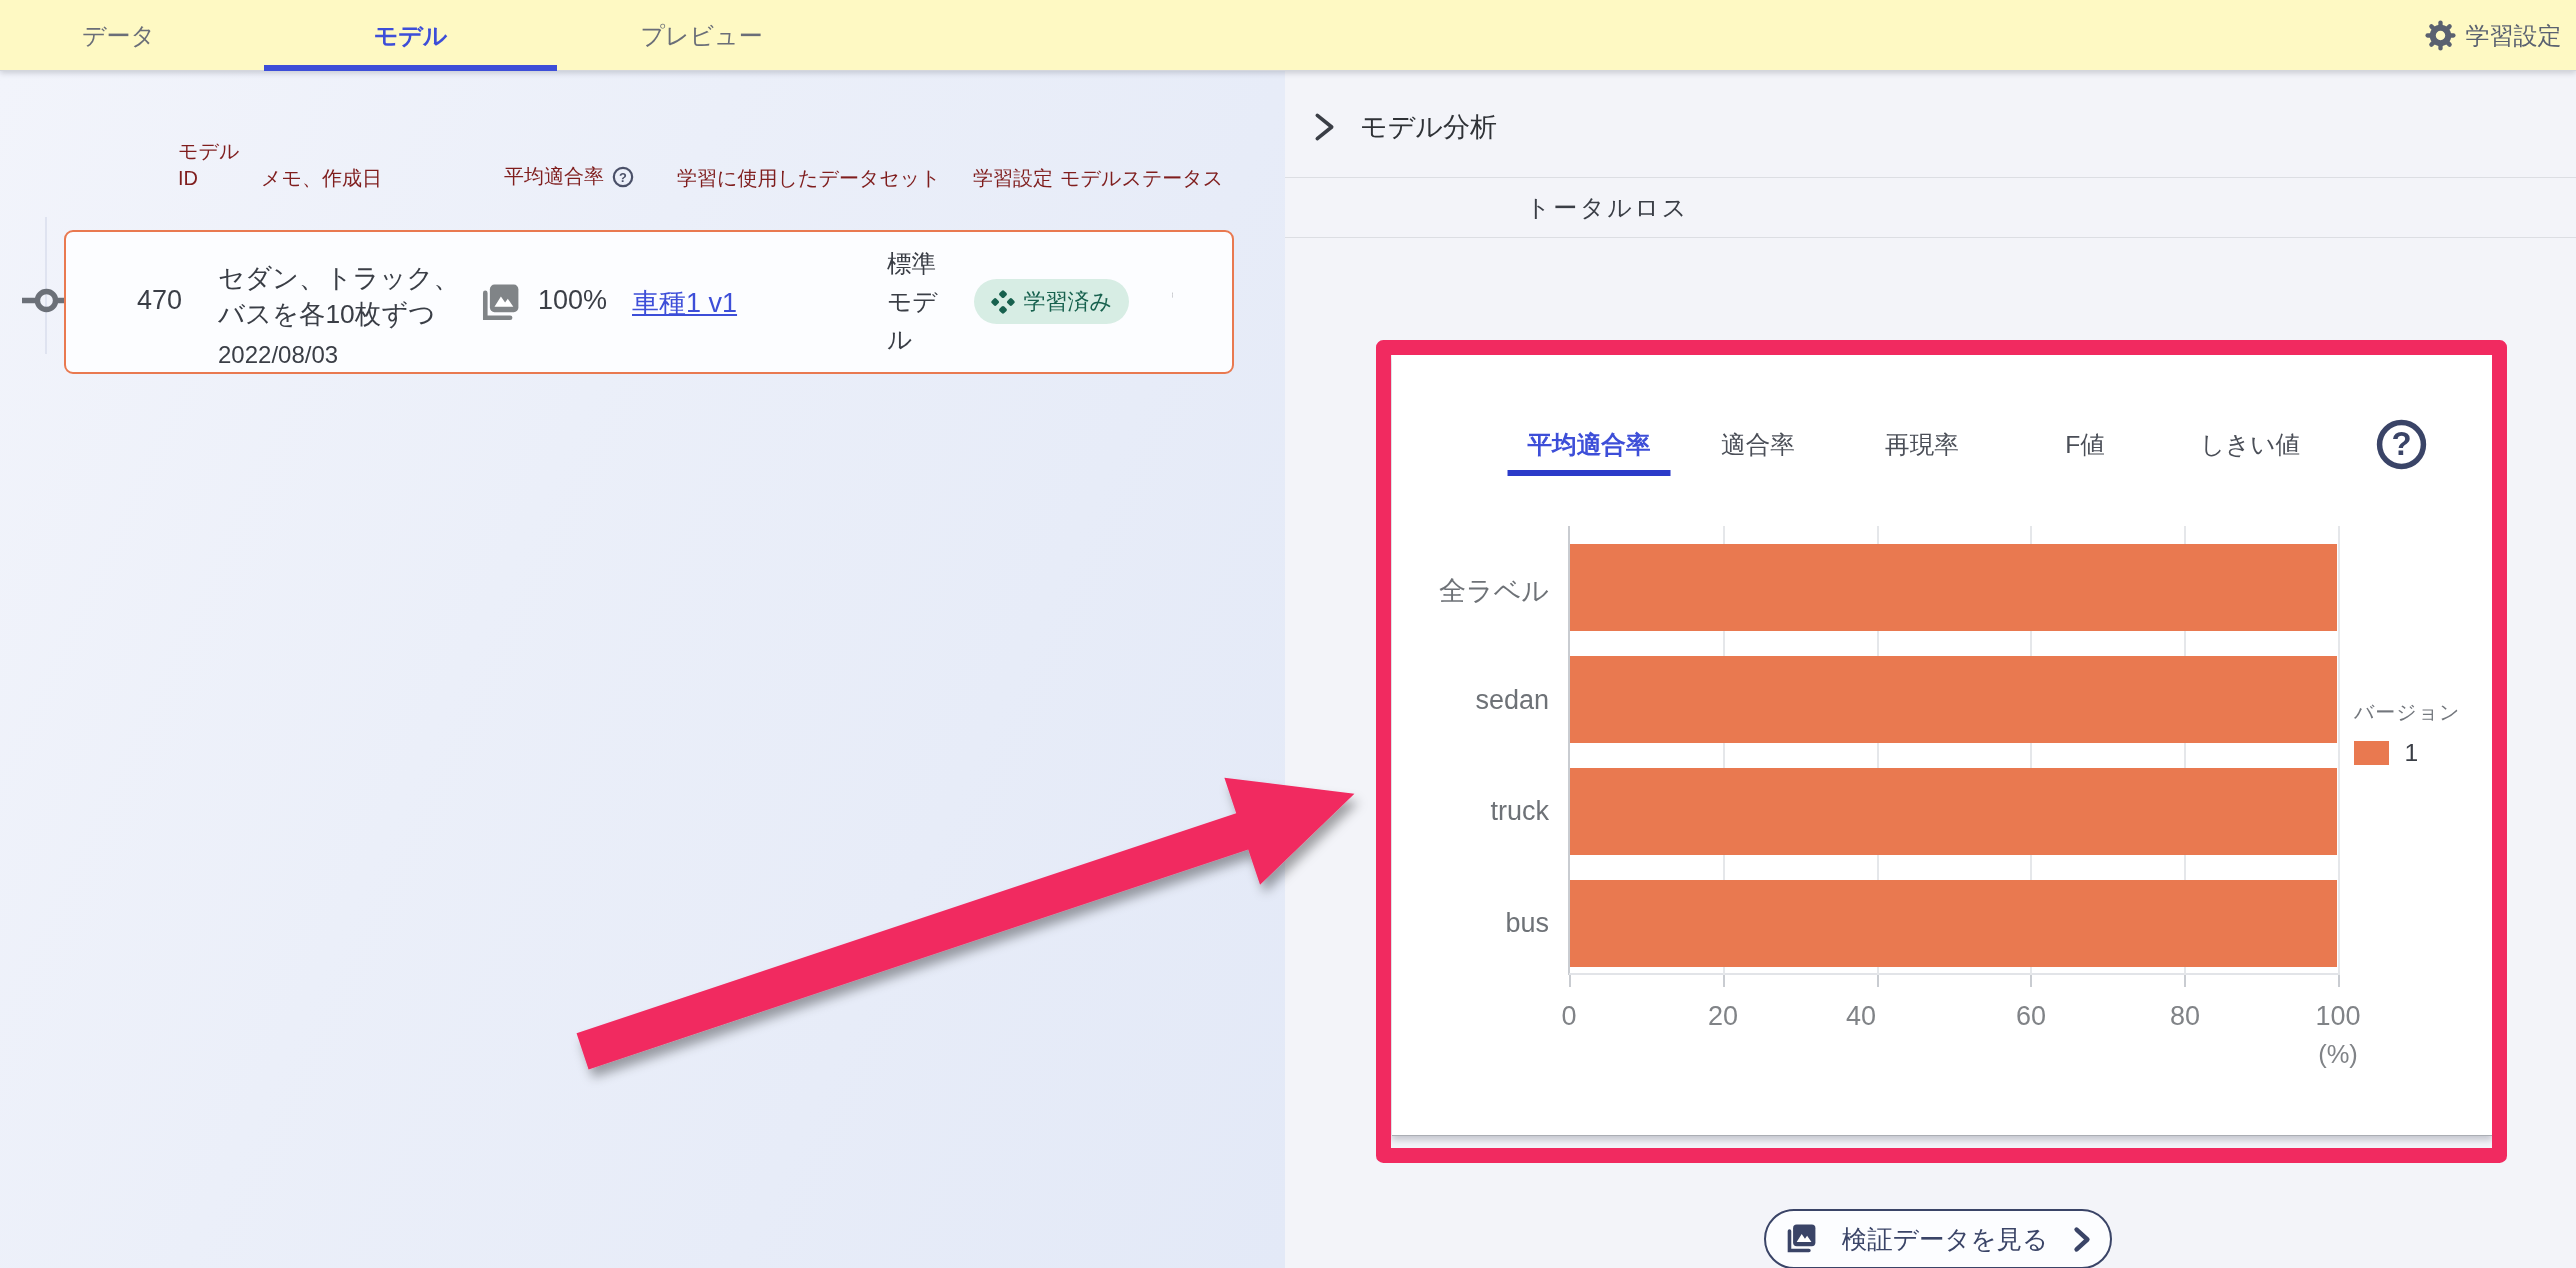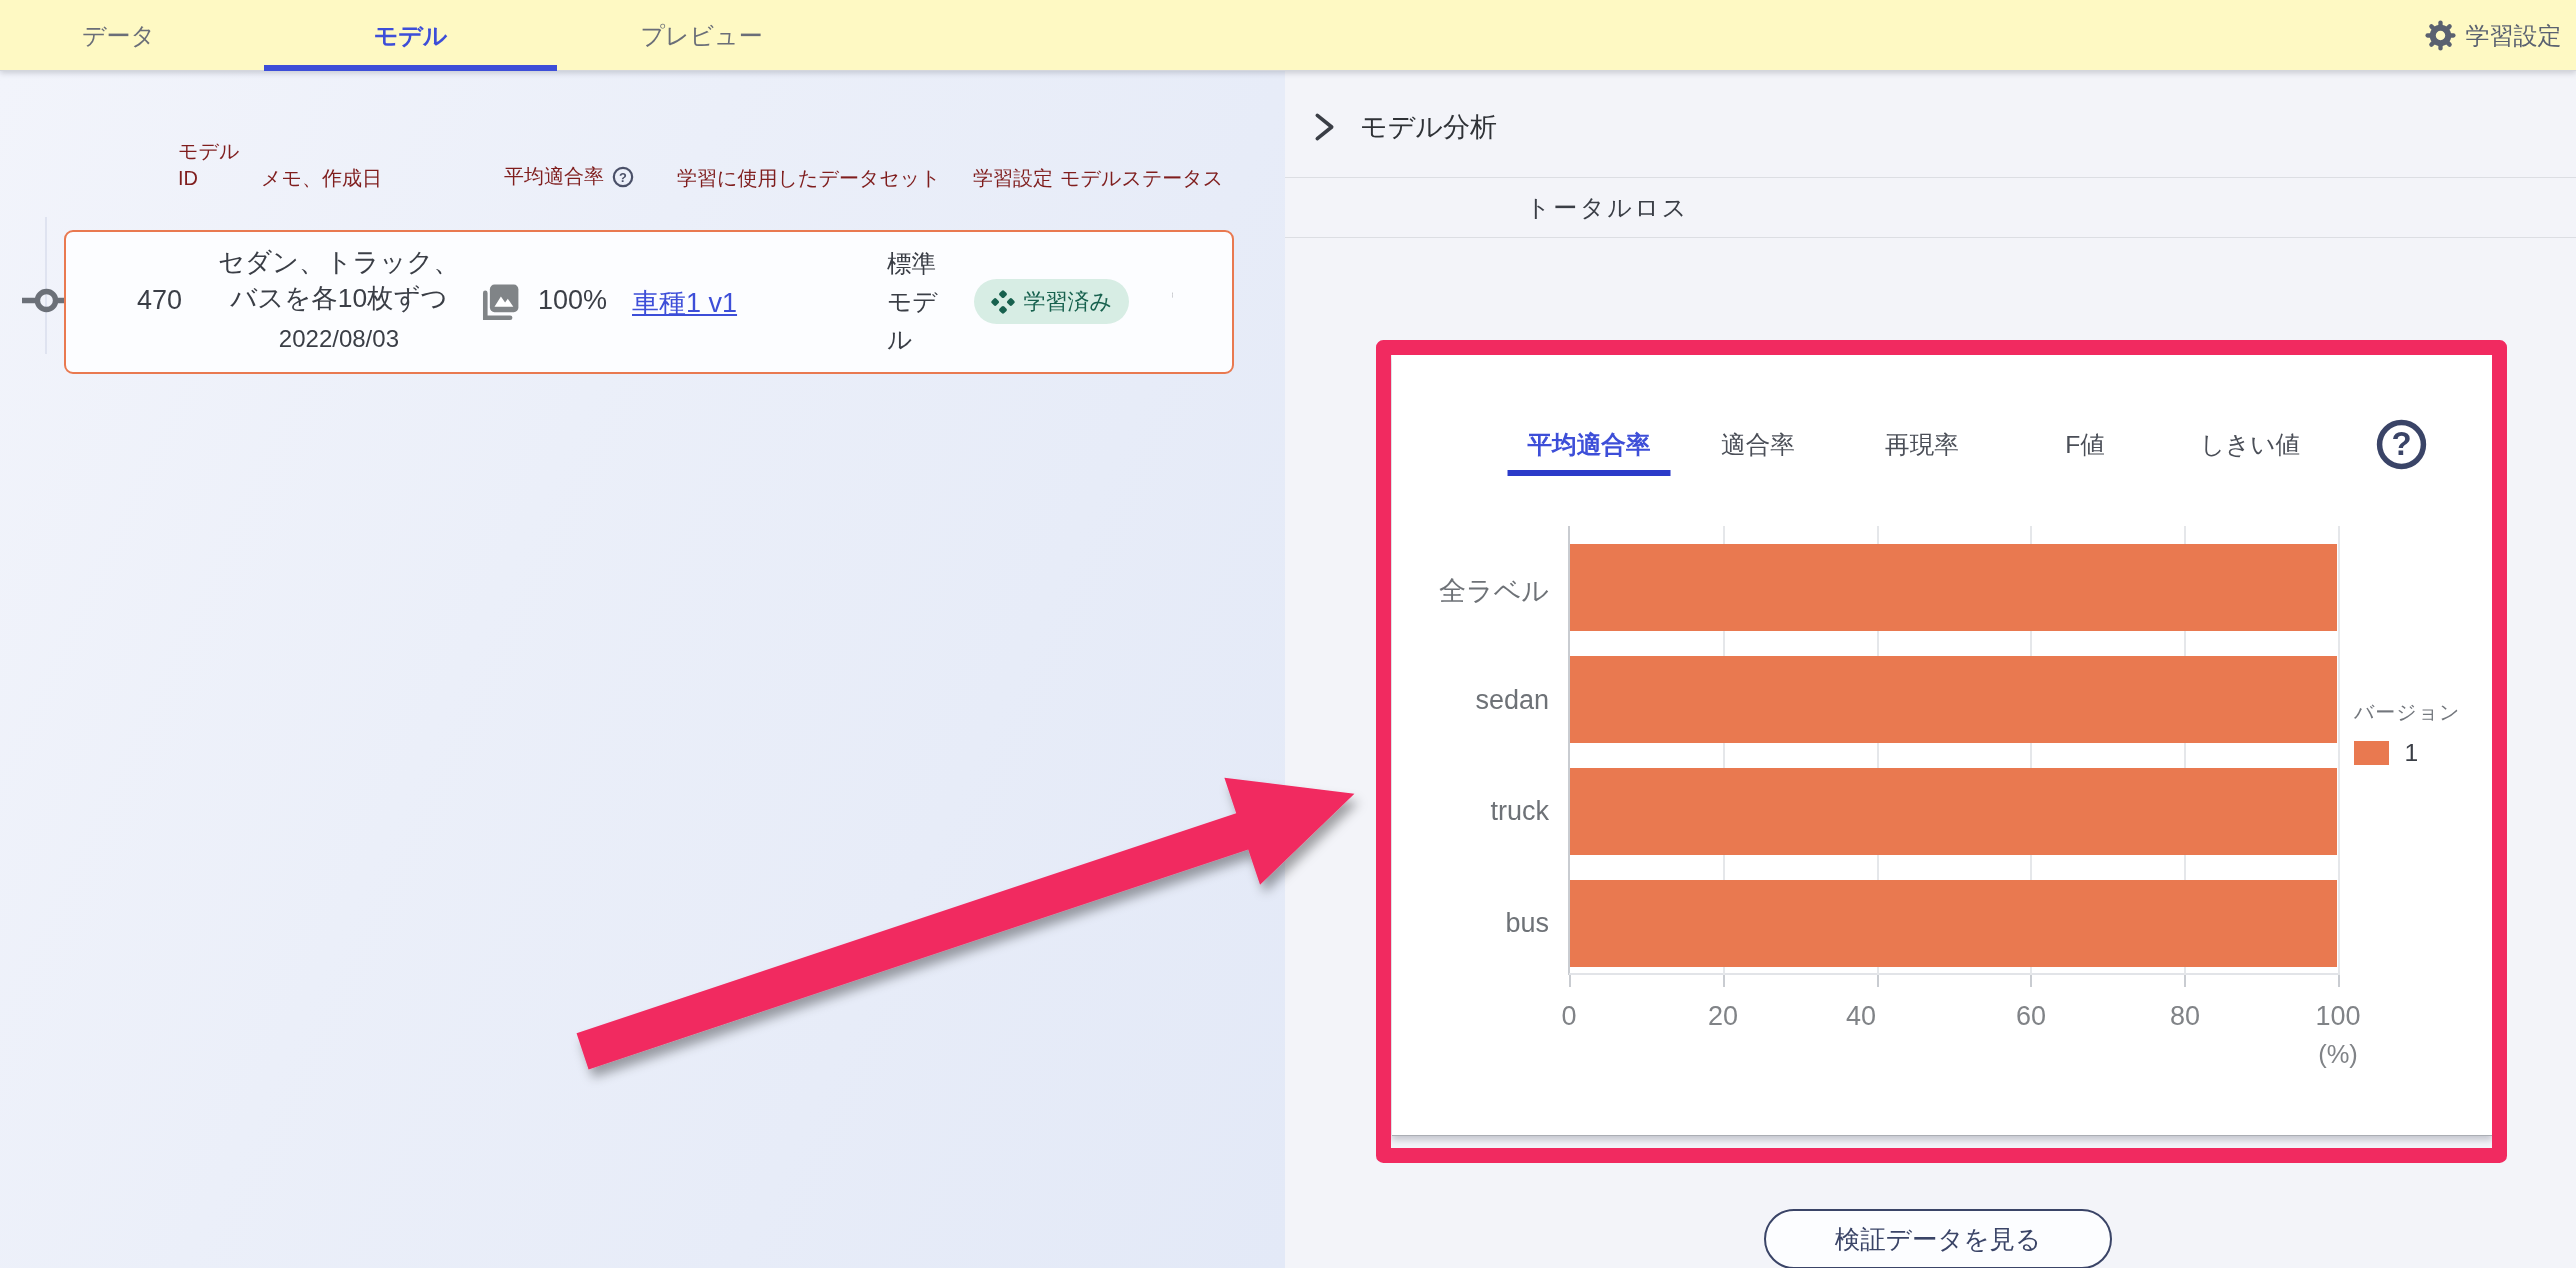--- a/index.html
+++ b/index.html
@@ -30,21 +30,21 @@
   .th-memo    { left:218px; top:165px; }
   .th-prec    { left:461px; top:163px; display:flex; align-items:center; gap:8.2px; }
   .th-dataset { left:634px; top:165px; }
   .th-train   { left:930px; top:165px; }
   .th-status  { left:1017px; top:165px; }
 
   #row-card { position:absolute; left:64px; top:230px; width:1170px; height:144px; background:#FCFDFF;
               border:2.7px solid #E97950; border-radius:9px; cursor:pointer; }
   .cell { position:absolute; font-size:27px; color:#3A3E46; }
   .c-id    { left:71px;  top:53px; }
-  .c-memo  { left:152px; top:12px; line-height:36px; font-size:26.4px;text-align:center; }
+  .c-memo  { left:152px; top:28px; line-height:36px; font-size:26.4px; }
   .c-date  { font-size:24px; margin-top:4.6px; }
   .c-img   { left:411px; top:48px; }
   .c-prec  { left:472px; top:53px; }
   .c-link  { left:566px; top:53px; color:#3D4ED8; text-decoration:underline; cursor:pointer; }
   .c-train { left:821px; top:12.7px; width:64px; font-size:24.6px; line-height:38px; }
   .c-badge { left:908px; top:47px; height:45px; display:inline-flex; align-items:center; gap:8.2px;
              background:#D7EDE4; border-radius:23px; padding:0 17.3px; font-size:22px; color:#17614E; }
   .c-kebab { left:1100px; top:42px; cursor:pointer; padding:5.5px; }
 
   
@@ -87,21 +87,21 @@
   #x-unit { position:absolute; left:2338px; top:1040px; transform:translateX(-50%); font-size:25.5px; color:#808387; z-index:3; }
 
   #legend { position:absolute; left:2354px; top:699px; z-index:3; }
   #legend-title { font-size:20px; color:#73777D; letter-spacing:0.9px; }
   #legend-item { margin-top:12.7px; display:flex; align-items:center; gap:15.5px; }
   #legend-swatch { width:35px; height:24px; background:#E97950; }
   #legend-value { font-size:24.6px; color:#3A3E46; }
 
   #verify-button { position:absolute; left:1764px; top:1209px; width:348px; height:60px; background:#FCFDFF;
                    border:2.7px solid #3A4467; border-radius:33px; display:flex; align-items:center; justify-content:center;
-                   gap:23px; cursor:pointer; z-index:3;flex-direction:column; }
+                   gap:23px; cursor:pointer; z-index:3; }
   #verify-button span { font-size:25.5px; color:#3A4467; font-weight:500; }
 </style>
 </head>
 <body>
 
 <div id="nav">
   <div class="nav-tab t1">データ</div>
   <div class="nav-tab t2 active">モデル</div>
   <div class="nav-tab t3">プレビュー</div>
   <div id="nav-settings">

